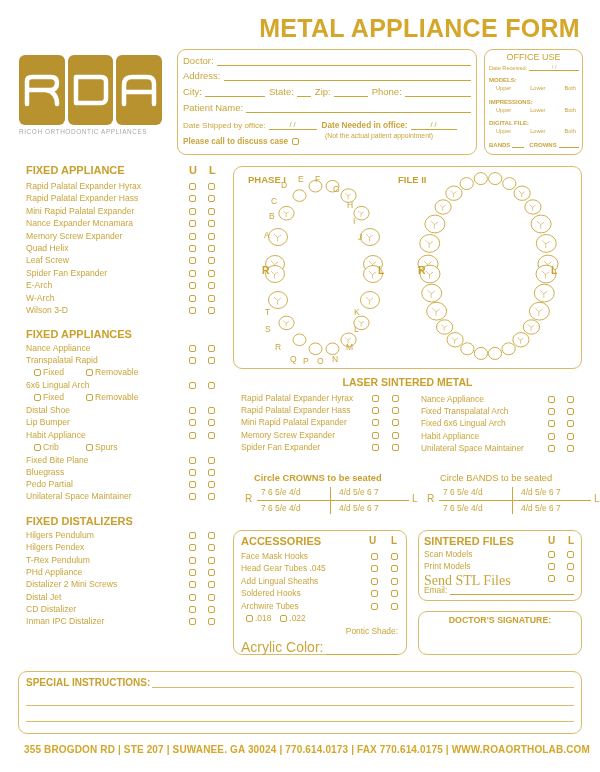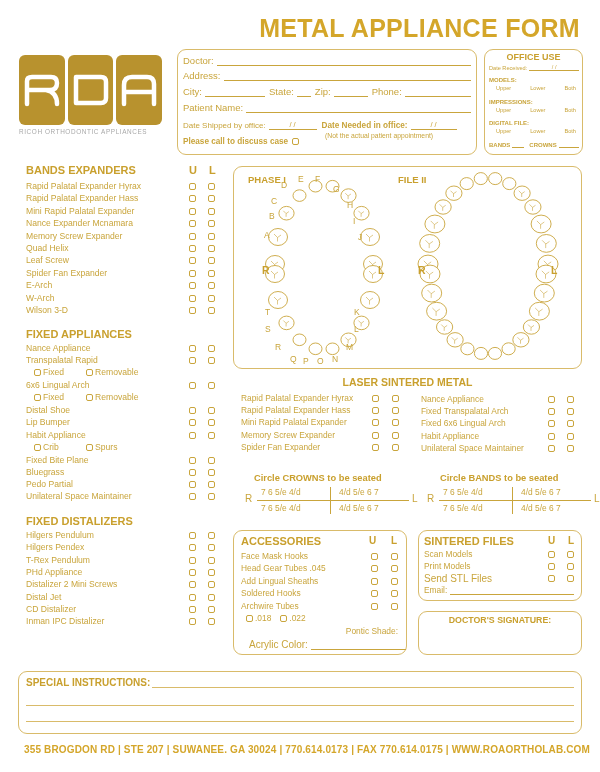--- a/index.html
+++ b/index.html
@@ -76,21 +76,21 @@
   <span class="small bold" style="font-size:8.2px;">Date Needed in office:</span>
   <span class="line small" style="width:46px;margin-left:3px;text-align:center;height:10px;">/ /</span>
 </div>
 <div class="small" style="position:absolute;left:325px;top:132px;font-size:6.8px;">(Not the actual patient appointment)</div>
 <div class="row" style="left:183px;top:137px;">
   <span class="small bold" style="font-size:8.2px;">Please call to discuss case</span>
   <span class="cb" style="margin-left:4px;margin-bottom:1px;"></span>
 </div>
 
 <div class="box" style="left:484px;top:49px;width:99px;height:106px;"></div>
-<div style="position:absolute;left:484px;top:52px;width:99px;text-align:center;font-size:9px;font-weight:bold;color:#c9a02e;">OFFICE USE</div>
+<div style="position:absolute;left:484px;top:52px;width:99px;text-align:center;font-size:9px;font-weight:normal;color:#c9a02e;">OFFICE USE</div>
 <div class="row" style="left:489px;top:64px;width:90px;">
   <span style="font-size:5.6px;">Date Received:</span>
   <span class="line" style="flex:1;margin-left:2px;font-size:5.6px;text-align:center;height:7px;">/ /</span>
 </div>
 <div style="position:absolute;left:489px;top:77px;font-size:6px;font-weight:bold;">MODELS:</div>
 <div style="position:absolute;left:496px;top:85px;width:80px;display:flex;justify-content:space-between;font-size:5.6px;">
   <span>Upper</span>
   <span>Lower</span>
   <span>Both</span>
 </div>
@@ -106,21 +106,21 @@
   <span>Lower</span>
   <span>Both</span>
 </div>
 <div class="row" style="left:489px;top:141px;width:90px;font-size:6px;font-weight:bold;">
   <span>BANDS</span>
   <span class="line" style="width:12px;height:7px;margin:0 5px 0 2px;"></span>
   <span>CROWNS</span>
   <span class="line" style="flex:1;height:7px;margin-left:2px;"></span>
 </div>
 
-<div class="sec-title" style="left:26px;top:164px;">BANDS EXPANDERS</div>
+<div class="sec-title" style="left:26px;top:164px;">FIXED APPLIANCE</div>
 <div class="ul-head" style="left:189px;top:164px;">U</div>
 <div class="ul-head" style="left:209px;top:164px;">L</div>
 <div id="fe-list">
     <div class="item" style="left: 26px; top: 181px;">Rapid Palatal Expander Hyrax</div>
     <span class="cb cbpos" style="left: 189px; top: 183px;"></span>
     <span class="cb cbpos" style="left: 208px; top: 183px;"></span>
     <div class="item" style="left: 26px; top: 193.4px;">Rapid Palatal Expander Hass</div>
     <span class="cb cbpos" style="left: 189px; top: 195.4px;"></span>
     <span class="cb cbpos" style="left: 208px; top: 195.4px;"></span>
     <div class="item" style="left: 26px; top: 205.8px;">Mini Rapid Palatal Expander</div>
@@ -372,21 +372,21 @@
     <span class="cb cbpos" style="left: 567px; top: 420.4px;"></span>
     <div class="item" style="left: 421px; top: 430.6px; font-size: 8.4px;">Habit Appliance</div>
     <span class="cb cbpos" style="left: 548px; top: 432.6px;"></span>
     <span class="cb cbpos" style="left: 567px; top: 432.6px;"></span>
     <div class="item" style="left: 421px; top: 442.8px; font-size: 8.4px;">Unilateral Space Maintainer</div>
     <span class="cb cbpos" style="left: 548px; top: 444.8px;"></span>
     <span class="cb cbpos" style="left: 567px; top: 444.8px;"></span>
   </div>
 
 <div style="position:absolute;left:254px;top:473px;font-size:9.3px;font-weight:bold;color:#c9a02e;">Circle CROWNS to be seated</div>
-<div style="position:absolute;left:440px;top:473px;font-size:9.3px;font-weight:bold;color:#c9a02e;">Circle BANDS to be seated</div>
+<div style="position:absolute;left:440px;top:473px;font-size:9.3px;font-weight:normal;color:#c9a02e;">Circle BANDS to be seated</div>
 <div id="crowns-grid">
     <div style="color: rgb(201, 165, 60); position: absolute; white-space: nowrap; left: 245px; top: 493px; font-size: 10px;">R</div>
     <div style="font-size: 8.4px; color: rgb(201, 165, 60); position: absolute; white-space: nowrap; left: 261px; top: 487px;">7 6 5/e 4/d</div>
     <div style="font-size: 8.4px; color: rgb(201, 165, 60); position: absolute; white-space: nowrap; left: 339px; top: 487px;">4/d 5/e 6 7</div>
     <div style="font-size: 8.4px; color: rgb(201, 165, 60); position: absolute; white-space: nowrap; left: 261px; top: 503px;">7 6 5/e 4/d</div>
     <div style="font-size: 8.4px; color: rgb(201, 165, 60); position: absolute; white-space: nowrap; left: 339px; top: 503px;">4/d 5/e 6 7</div>
     <div style="color: rgb(201, 165, 60); position: absolute; white-space: nowrap; left: 412px; top: 493px; font-size: 10px;">L</div>
     <div style="position: absolute; left: 257px; top: 500px; width: 152px; border-top: 1px solid rgb(201, 165, 60);"></div>
     <div style="position: absolute; left: 330px; top: 487px; height: 27px; border-left: 1px solid rgb(201, 165, 60);"></div>
   </div>
@@ -425,37 +425,37 @@
 <div class="row" style="left:246px;top:613px;font-size:8.4px;">
   <span class="cb" style="margin-right:2px;margin-bottom:1px;"></span>
   <span>.018</span>
   <span class="cb" style="margin:0 2px 1px 9px;"></span>
   <span>.022</span>
 </div>
 <div class="row" style="left:241px;top:626px;width:157px;font-size:8.4px;flex-direction:column;">
   <span>Pontic Shade:</span>
   <span class="line" style="flex:1;margin-left:6px;"></span>
 </div>
-<div class="row" style="left:241px;top:639px;width:157px;font-size:10px;margin-left:8px;">
+<div class="row" style="left:241px;top:639px;width:157px;font-size:14px;">
   <span>Acrylic Color:</span>
   <span class="line" style="flex:1;margin-left:3px;"></span>
 </div>
 
 <div class="box" style="left:418px;top:530px;width:164px;height:71px;"></div>
 <div class="sec-title" style="left:424px;top:535px;">SINTERED FILES</div>
 <div class="ul-head" style="left:548px;top:535px;font-size:10px;">U</div>
 <div class="ul-head" style="left:568px;top:535px;font-size:10px;">L</div>
 <div id="df-list">
     <div class="item" style="left: 424px; top: 549px; font-size: 8.4px;">Scan Models</div>
     <span class="cb cbpos" style="left: 548px; top: 551px;"></span>
     <span class="cb cbpos" style="left: 567px; top: 551px;"></span>
     <div class="item" style="left: 424px; top: 561.2px; font-size: 8.4px;">Print Models</div>
     <span class="cb cbpos" style="left: 548px; top: 563.2px;"></span>
     <span class="cb cbpos" style="left: 567px; top: 563.2px;"></span>
-    <div class="item" style="left: 424px; top: 573.4px; font-size: 10px;">Send STL Files</div>
+    <div class="item" style="left: 424px; top: 573.4px; font-size: 14px; font-family: Liberation Serif, serif;">Send STL Files</div>
     <span class="cb cbpos" style="left: 548px; top: 575.4px;"></span>
     <span class="cb cbpos" style="left: 567px; top: 575.4px;"></span>
   </div>
 <div class="row" style="left:424px;top:585px;width:150px;font-size:8.4px;">
   <span>Email:</span>
   <span class="line" style="flex:1;margin-left:3px;"></span>
 </div>
 
 <div class="box" style="left:418px;top:611px;width:164px;height:44px;"></div>
 <div style="position:absolute;left:418px;top:615px;width:164px;text-align:center;font-size:8.8px;font-weight:bold;color:#c9a02e;">DOCTOR'S SIGNATURE:</div>

